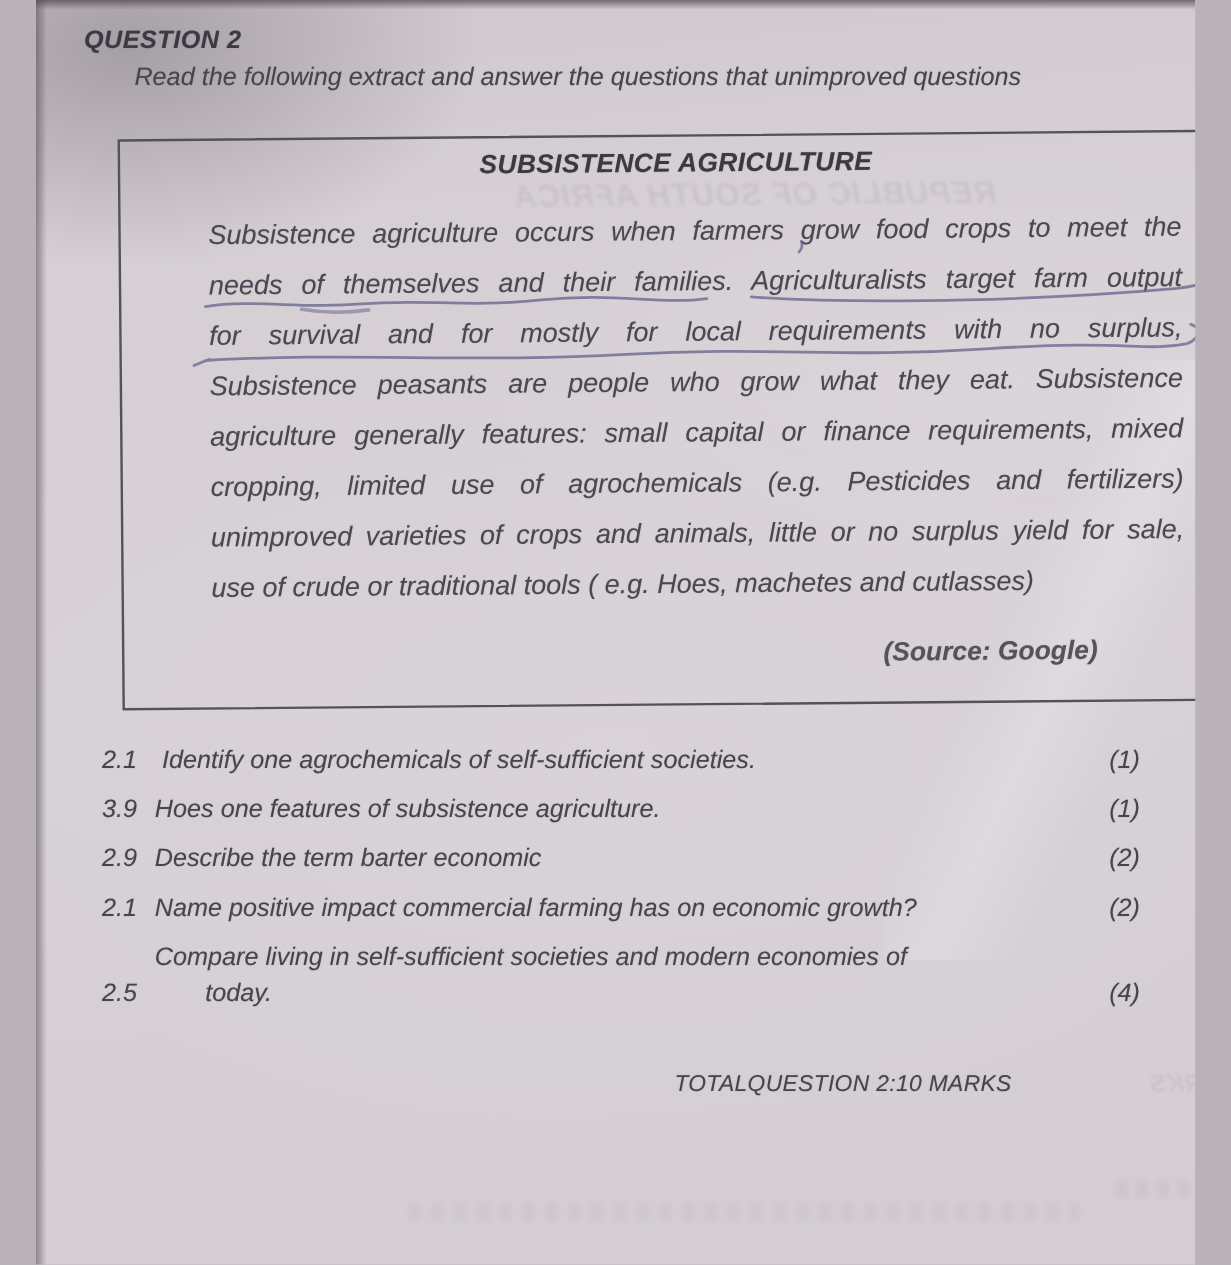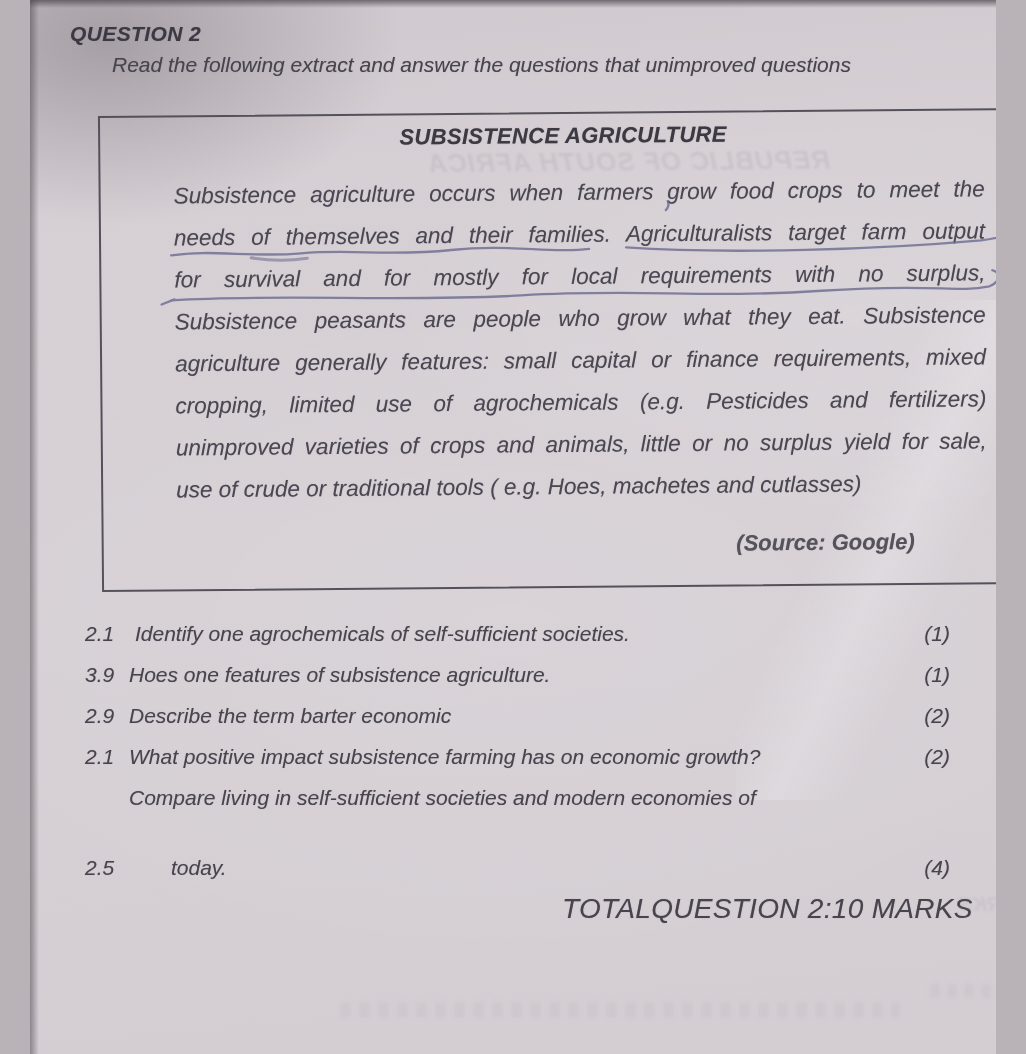--- a/index.html
+++ b/index.html
@@ -66,26 +66,26 @@
     background:repeating-linear-gradient(90deg, rgba(150,128,138,0.18) 0 10px, rgba(150,128,138,0) 10px 17px);}
 
   .pen-marks{position:absolute;top:0;left:0;pointer-events:none;}
 
   .questions{position:absolute;top:619px;left:55px;right:46px;font-size:21px;color:#47444e;
     text-shadow:0 0 1px rgba(70,67,77,0.3);}
   .q-row{display:flex;align-items:flex-end;line-height:30px;margin-bottom:11px;}
   .q-num{flex:0 0 44px;}
   .q-row.first .q-num{flex-basis:50px;}
   .q-text{flex:1 1 auto;}
-  .q-line2{margin-left:42px;margin-top:40px;}
+  .q-line2{margin-left:42px;}
   .q-marks{flex:0 0 60px;text-align:right;}
   .q-row.tall .q-marks{align-self:flex-end;}
 
   .total-line{position:absolute;top:893px;left:532px;
-    font-size:28px;color:#47444e;letter-spacing:0.3px;
+    font-size:19px;color:#47444e;letter-spacing:0.3px;
     text-shadow:0 0 1px rgba(70,67,77,0.35);}
 </style>
 </head>
 <body>
 
 <div class="page">
   <div class="edge-top"></div>
   <div class="edge-left"></div>
   <div class="crease"></div>
 
@@ -134,21 +134,21 @@
       <span class="q-text">Hoes one features of subsistence agriculture.</span>
       <span class="q-marks">(1)</span>
     </div>
     <div class="q-row">
       <span class="q-num">2.9</span>
       <span class="q-text">Describe the term barter economic</span>
       <span class="q-marks">(2)</span>
     </div>
     <div class="q-row">
       <span class="q-num">2.1</span>
-      <span class="q-text">What positive impact subsistence farming has on economic growth?</span>
+      <span class="q-text">Name positive impact commercial farming has on economic growth?</span>
       <span class="q-marks">(2)</span>
     </div>
     <div class="q-row tall">
       <span class="q-num">2.5</span>
       <span class="q-text">
         <span>Compare living in self-sufficient societies and modern economies of</span>
         <span class="q-line2" style="display:block;">today.</span>
       </span>
       <span class="q-marks">(4)</span>
     </div>

